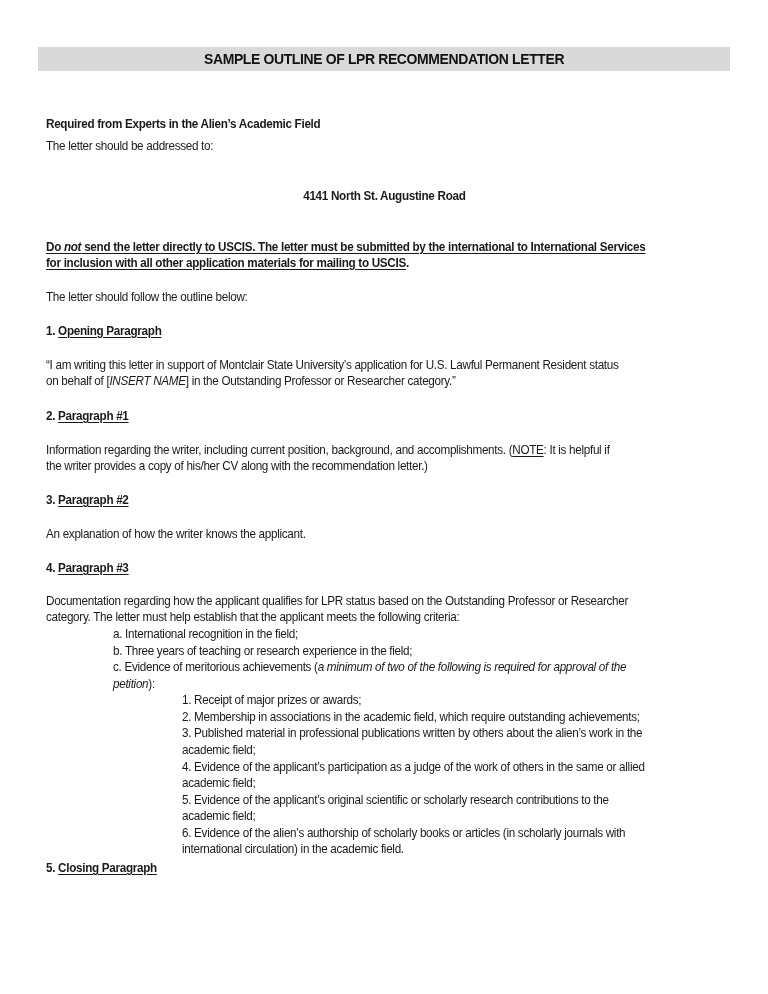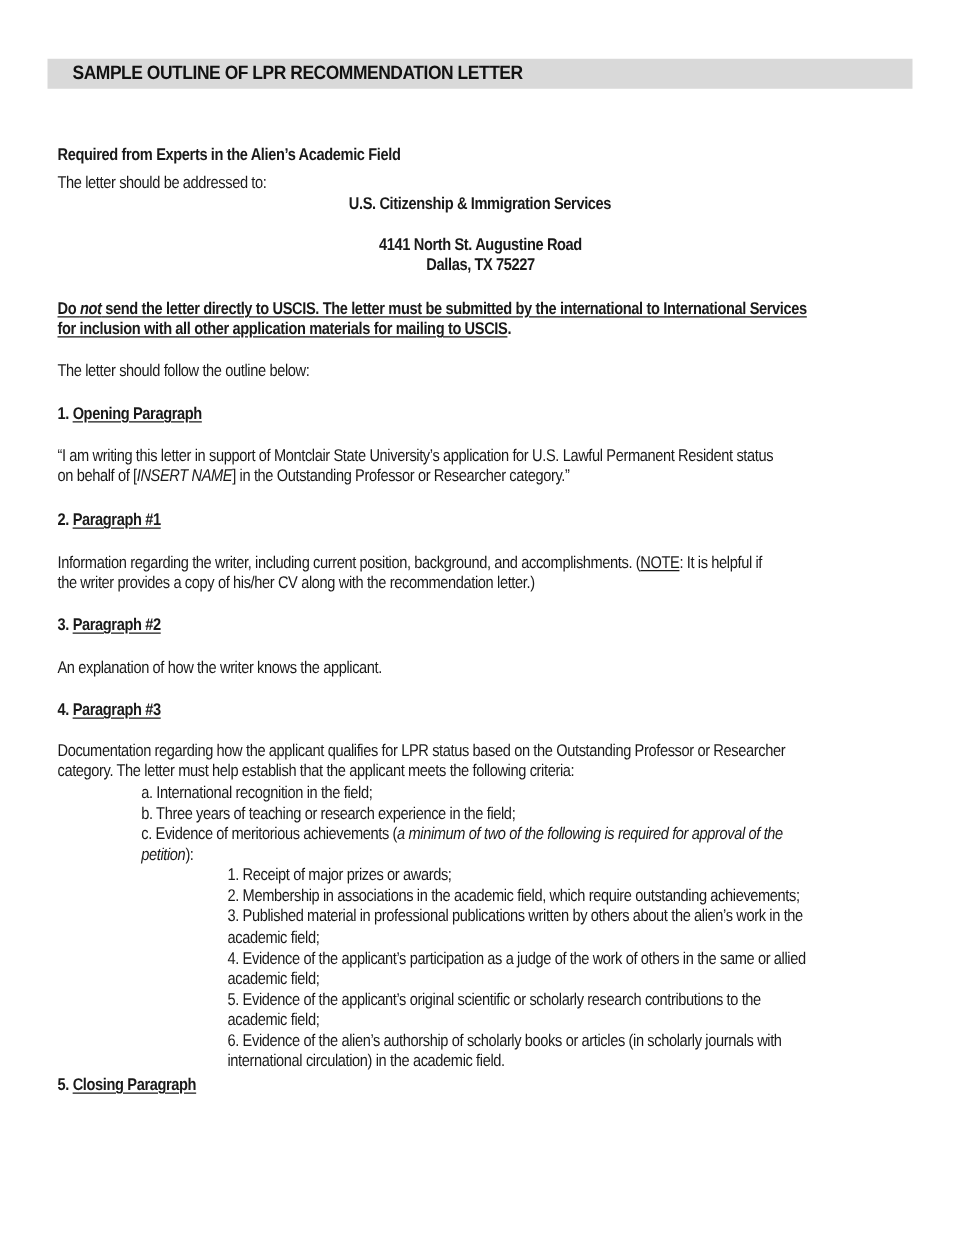--- a/index.html
+++ b/index.html
@@ -5,21 +5,21 @@
   html, body { margin: 0; padding: 0; background: #ffffff; }
   body {
     width: 768px; height: 994px; position: relative; overflow: hidden;
     font-family: "Liberation Sans", sans-serif;
     color: #1a1a1a;
   }
   .page { position: absolute; left: 0; top: 0; width: 768px; height: 994px; }
   .title-bar {
     position: absolute; left: 38px; top: 47px; width: 692px; height: 24px;
     background: #d9d9d9;
-    display: flex; align-items: center; 
+    display: flex; align-items: center; justify-content: center;
   }
   .title {
     font-weight: bold; font-size: 15.5px; letter-spacing: -0.4px; color: #111;
     transform: scaleX(0.9);
   }
   .line {
     position: absolute; left: 46px; font-size: 13.6px; line-height: 16.6px;
     white-space: nowrap; letter-spacing: -0.35px;
     transform-origin: left center;
   }
@@ -38,23 +38,21 @@
 <div class="page">
 
   <div class="title-bar">
     <span class="title">SAMPLE OUTLINE OF LPR RECOMMENDATION LETTER</span>
   </div>
 
   <div class="line sq b" style="top:116px">Required from Experts in the Alien’s Academic Field</div>
 
   <div class="line sq" style="top:138px">The letter should be addressed to:</div>
 
-  <div class="line center b" style="top:155px"><span>U.S. Citizenship &amp; Immigration Services</span></div>
   <div class="line center b" style="top:188px"><span>4141 North St. Augustine Road</span></div>
-  <div class="line center b" style="top:204px"><span>Dallas, TX 75227</span></div>
 
   <div class="line sq b" style="top:239px"><span class="u">Do </span><span class="u i">not</span><span class="u"> send the letter directly to USCIS. The letter must be submitted by the international to International Services</span></div>
   <div class="line sq b" style="top:255px"><span class="u">for inclusion with all other application materials for mailing to USCIS</span><span>.</span></div>
 
   <div class="line sq" style="top:289px">The letter should follow the outline below:</div>
 
   <div class="line sq b" style="top:323px"><span>1. </span><span class="u">Opening Paragraph</span></div>
   <div class="line sq" style="top:357px">“I am writing this letter in support of Montclair State University’s application for U.S. Lawful Permanent Resident status</div>
   <div class="line sq" style="top:373px"><span>on behalf of [</span><span class="i">INSERT NAME</span><span>] in the Outstanding Professor or Researcher category.”</span></div>
 

